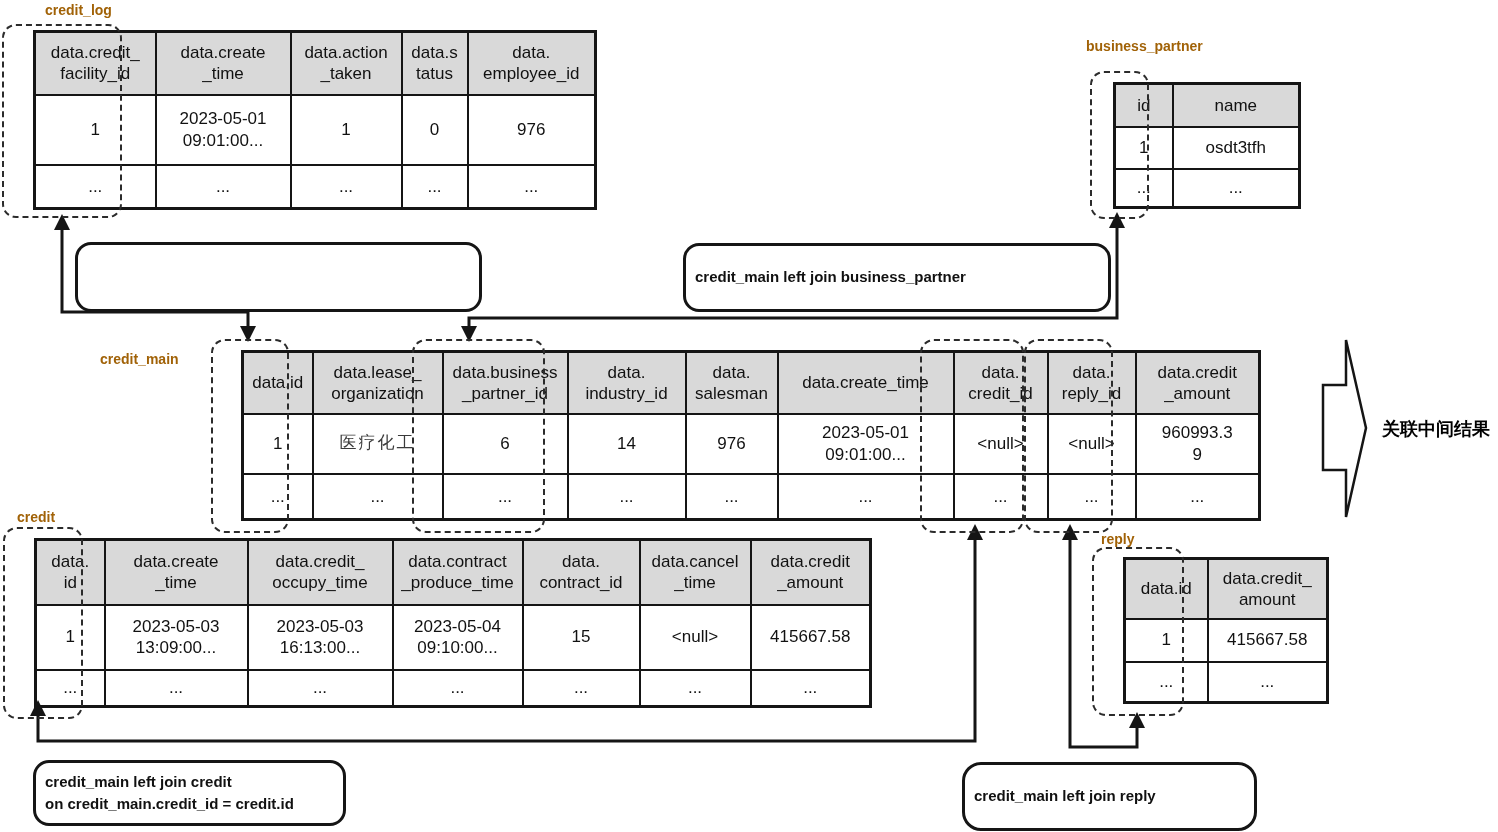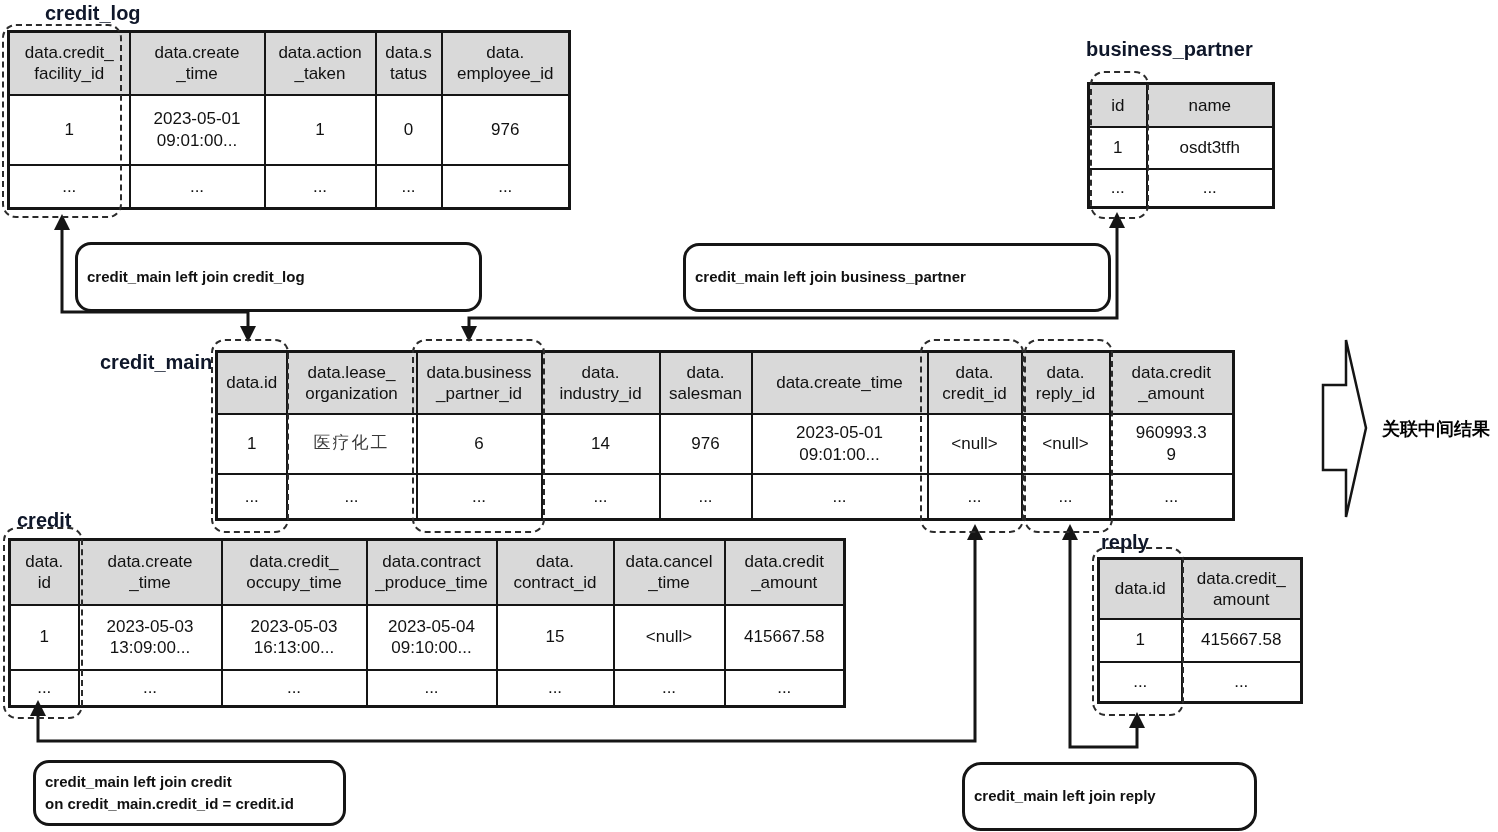--- a/index.html
+++ b/index.html
@@ -1,23 +1,23 @@
 <!DOCTYPE html>
 <html><head>
 <meta charset="utf-8">
 <style>
   html,body{margin:0;padding:0;}
   body{
     width:1498px;height:832px;position:relative;background:#ffffff;
     font-family:"Liberation Sans",sans-serif;color:#111;overflow:hidden;
   }
   .tbl-title{
-    position:absolute;font-weight:bold;font-size:20px;color:#0f172a;white-space:nowrap;
-  }
-  .tablebox{position:absolute;}
+    position:absolute;font-weight:bold;font-size:14px;color:#a16207;white-space:nowrap;
+  }
+  .tablebox{position:absolute;margin-left:26px;}
   table{border-collapse:collapse;table-layout:fixed;background:#fff;border:3px solid #151515;}
   th,td{
     border:2px solid #151515;text-align:center;vertical-align:middle;
     white-space:pre-line;font-size:17px;font-weight:normal;color:#111;
     padding:0 2px;overflow:hidden;line-height:1.25;
   }
   th{background:#d9d9d9;}
   td.cjk{font-family:Liberation Mono, monospace;color:#3a3a3a;letter-spacing:2px;}
   
   .t-credit_log tr.hdr{height:63px}.t-credit_log tr.r0{height:70px}.t-credit_log tr.r1{height:44px}
@@ -290,21 +290,20 @@
         <tr class="r1">
           <td>...</td>
           <td>...</td>
         </tr>
       </tbody>
     </table>
 </div>
 <div class="dashed" style="left:1092px;top:547px;width:88px;height:165px;"></div>
 
 <div class="joinbox" style="left:75px;top:242px;min-width:383px;height:54px;">
-  <div>credit_main left join credit_log</div>
 </div>
 
 <div class="joinbox" style="left:683px;top:243px;min-width:404px;height:53px;">
   <div>credit_main left join business_partner</div>
 </div>
 
 <div class="joinbox" style="left:33px;top:760px;min-width:289px;height:50px;">
   <div>credit_main left join credit</div>
   <div>on credit_main.credit_id = credit.id</div>
 </div>

